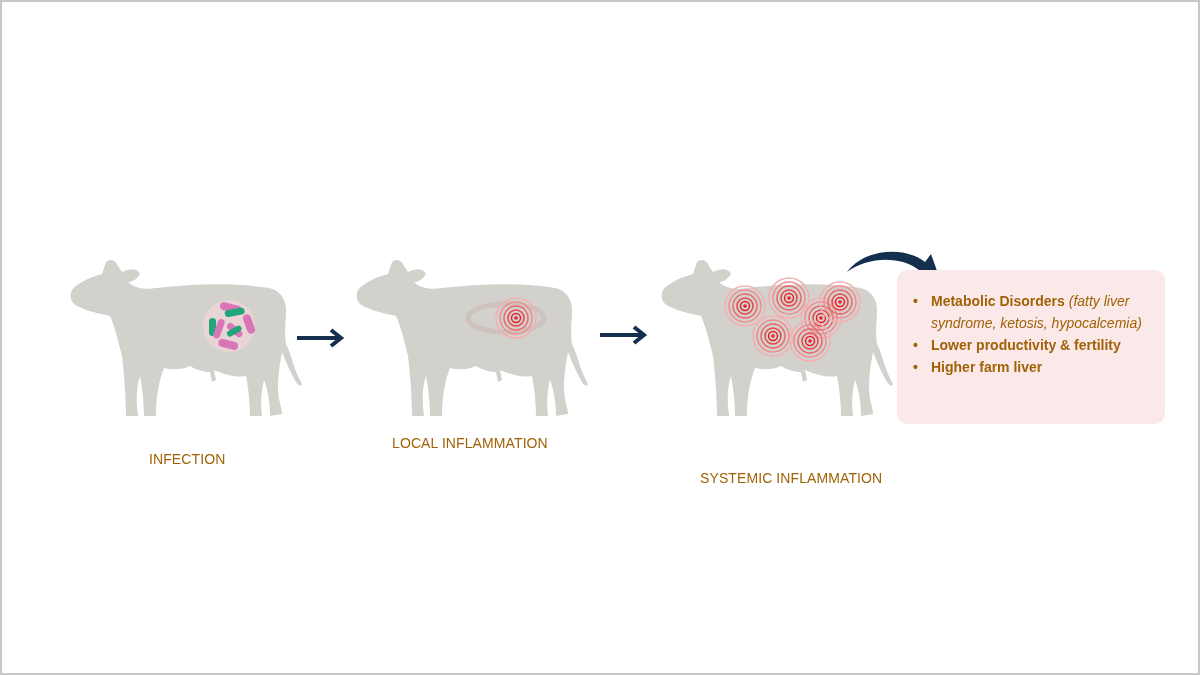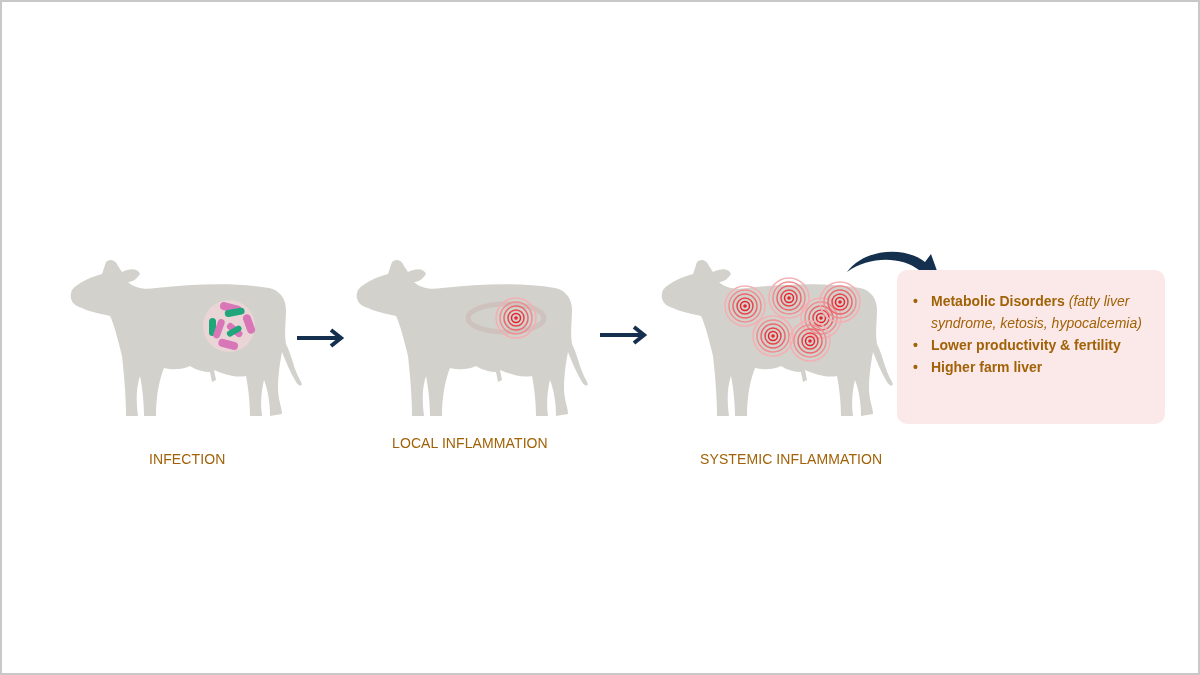--- a/index.html
+++ b/index.html
@@ -93,21 +93,21 @@
       <use href="#rings" transform="translate(155,89)"></use>
     </g>
 </svg>
 
 <svg class="arrow" style="left:845px;top:244px" width="100" height="42" viewBox="0 0 100 42">
   <path d="M2,28 C20,4 60,2 80,18 L86,10 L96,38 L66,34 L74,26 C56,12 24,12 2,28 Z" fill="#15304f"></path>
 </svg>
 
 <div class="label" style="left:149px;top:451px">INFECTION</div>
 <div class="label" style="left:392px;top:435px">LOCAL INFLAMMATION</div>
-<div class="label" style="left:700px;top:451px">SYSTEMIC INFLAMMATION</div>
+<div class="label" style="left:700px;top:470px">SYSTEMIC INFLAMMATION</div>
 
 <div class="box">
   <ul>
     <li><span>Metabolic Disorders</span><span class="it"> (fatty liver syndrome, ketosis, hypocalcemia)</span></li>
     <li><span>Lower productivity &amp; fertility</span></li>
     <li><span>Higher farm liver</span></li>
   </ul>
 </div>
 
 </body></html>

